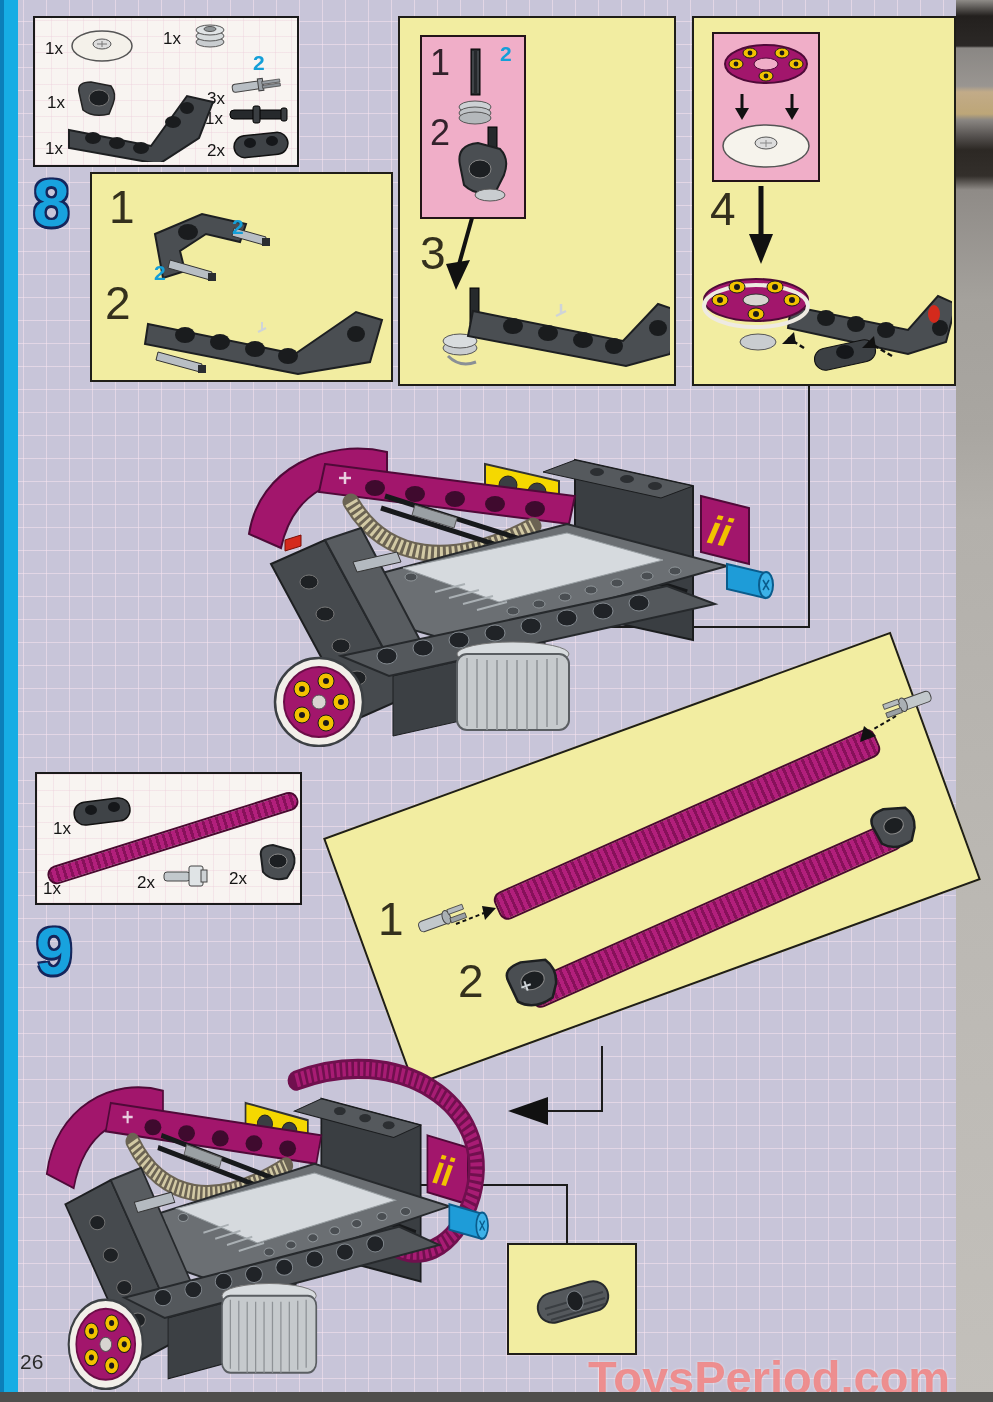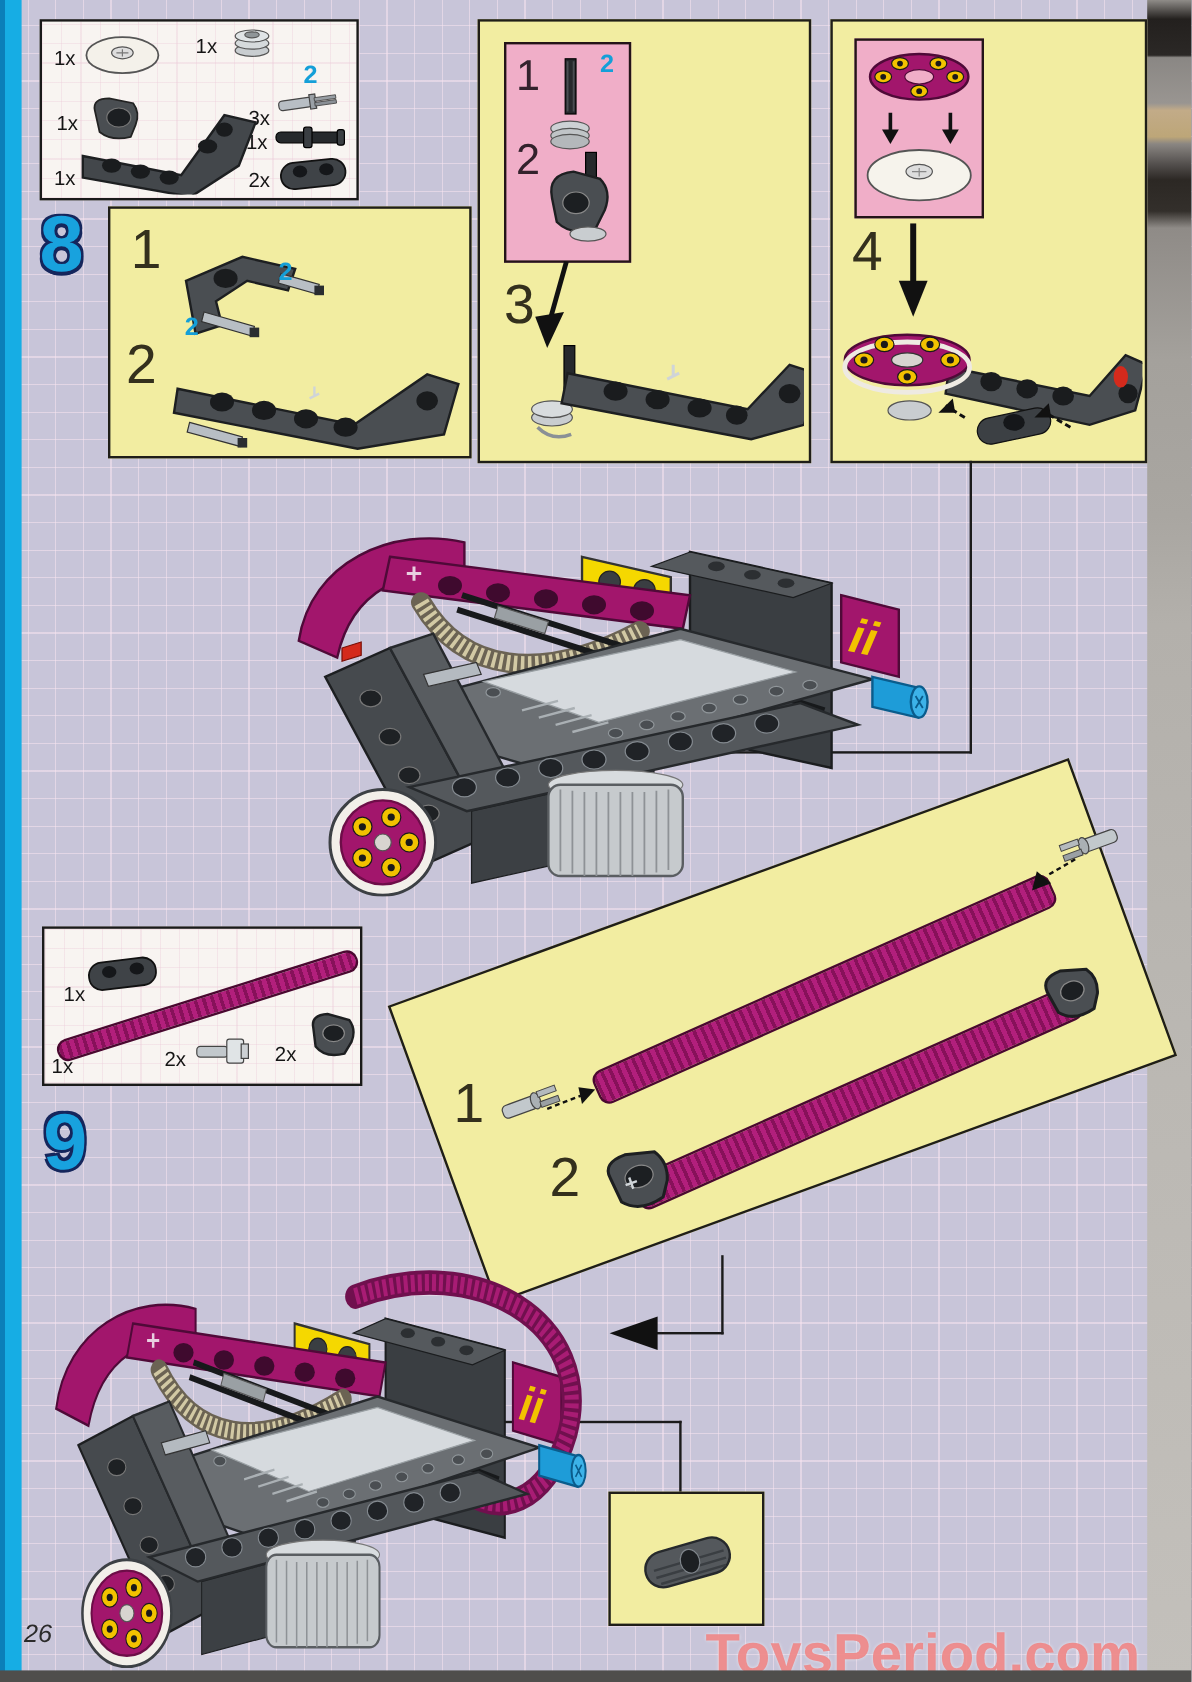--- a/index.html
+++ b/index.html
@@ -26,21 +26,21 @@
   .pink{background:#f0aec8;border:2px solid #241418;}
   .stepnum{font-size:66px;font-weight:bold;color:#18a2de;line-height:1;
     text-shadow:-2px -2px 0 #15265c,2px -2px 0 #15265c,-2px 2px 0 #15265c,2px 2px 0 #15265c,0 3px 0 #15265c;}
   .subnum{font-size:46px;color:#34301d;line-height:1;}
   .insetnum{font-size:36px;color:#33222c;line-height:1;}
   .qty{font-size:17px;color:#141414;line-height:1;}
   .badge{font-size:21px;font-weight:bold;color:#149fd8;line-height:1;}
   .cline{background:#1b1b1b;}
   .hose{border-radius:9px;border:2px solid #4a0830;
     background:repeating-linear-gradient(90deg,#87115a 0 3px,#b21f7c 3px 7px);}
-  .pagenum{font-size:21px;color:#2b2b2b;font-style:italic;}
+  .pagenum{font-size:21px;color:#2b2b2b;}
   .wmark{font-size:47px;font-weight:bold;letter-spacing:0px;color:rgba(238,130,130,.88);
     text-shadow:0 0 3px rgba(255,255,255,.55);white-space:nowrap;}
   svg text{font-family:"Liberation Sans",sans-serif;}
 </style>
 </head>
 <body>
 
 <div class="page">
 
   <div class="abs cyanstrip"></div>

